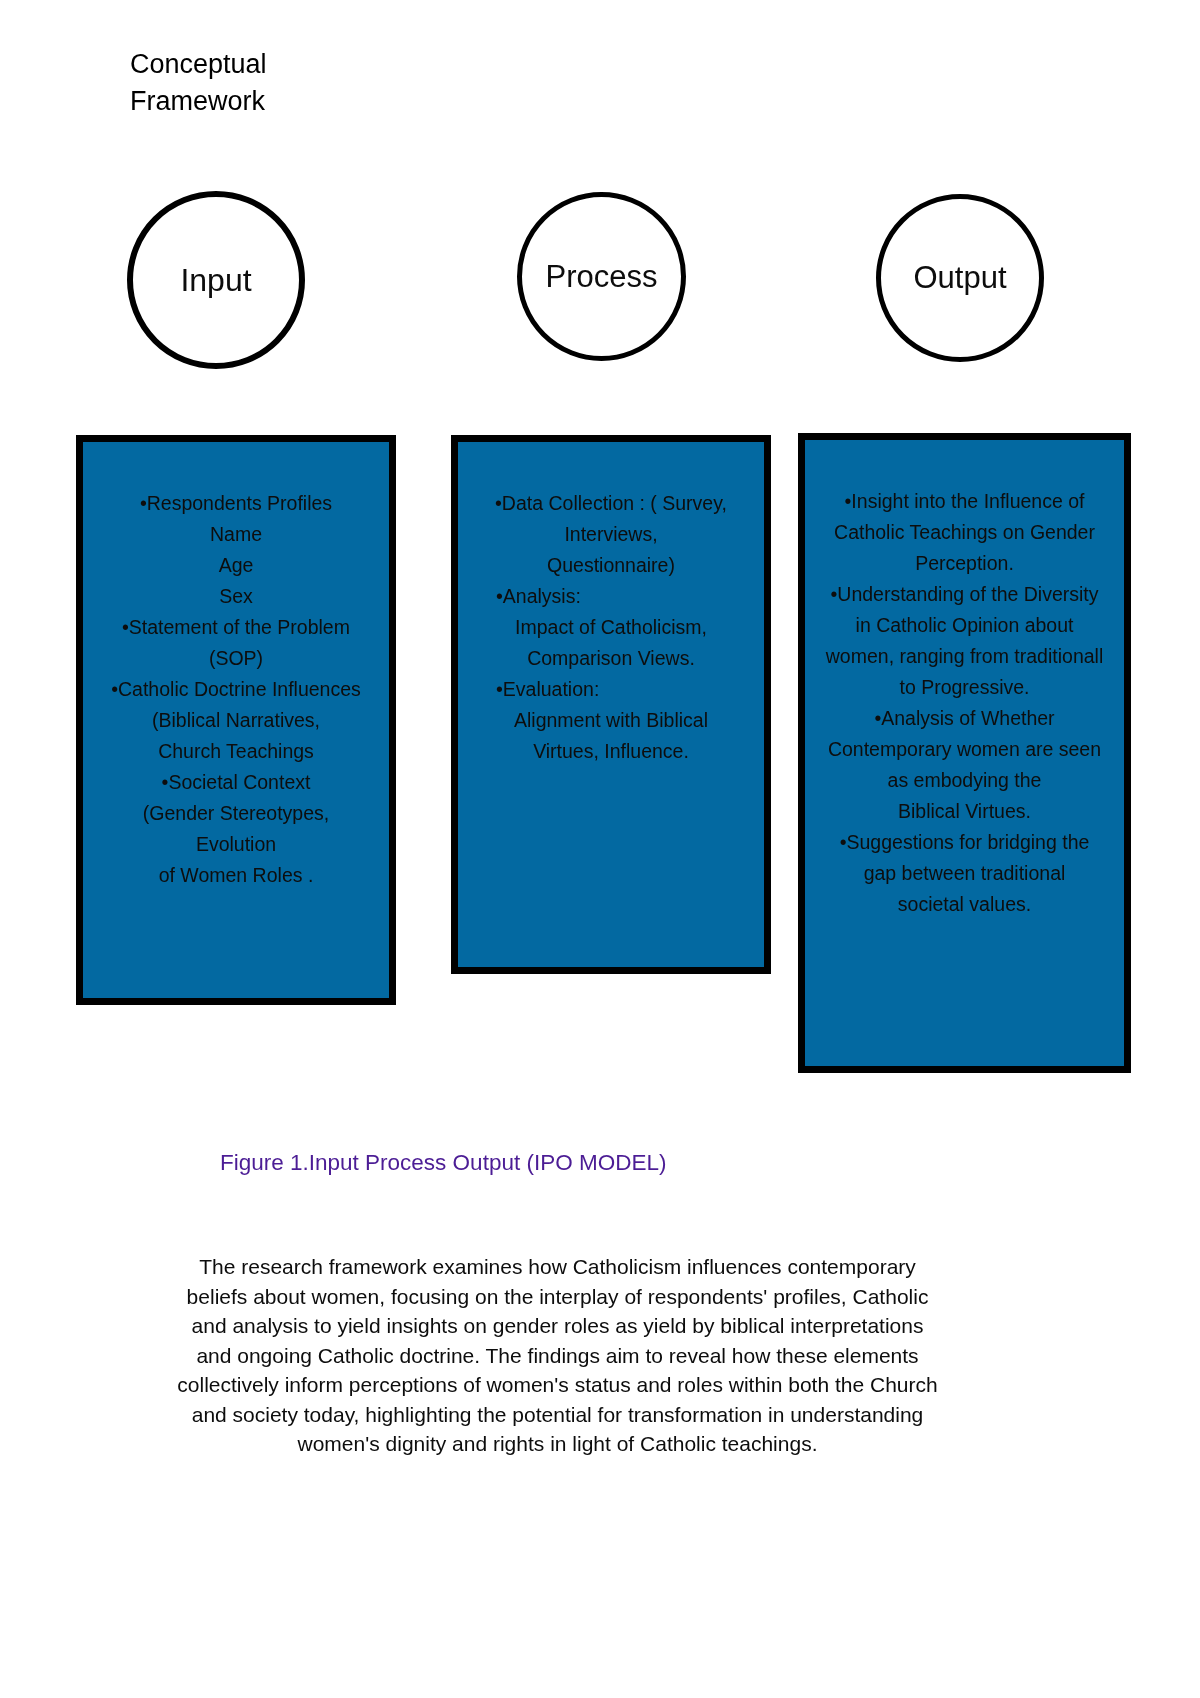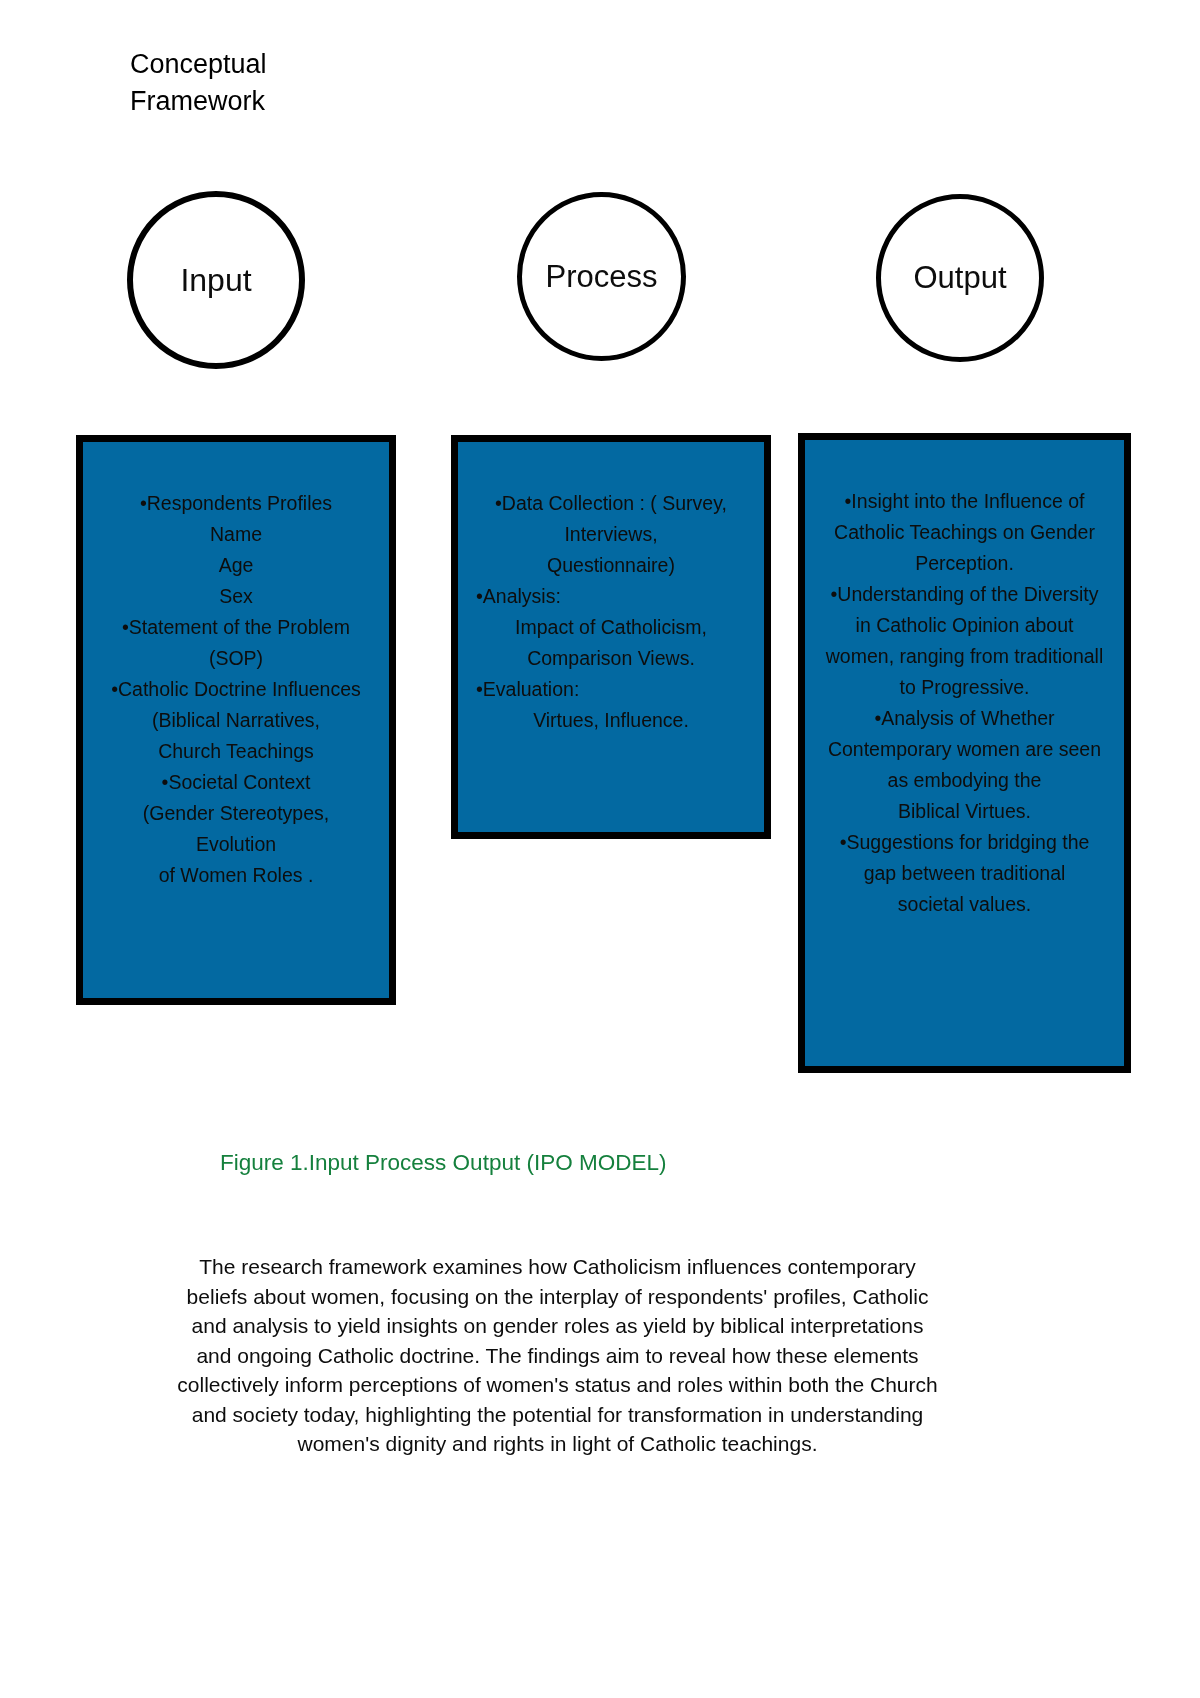--- a/index.html
+++ b/index.html
@@ -46,45 +46,45 @@
   .circle-process .circle-label { font-size: 31px; }
 
   .box {
     position: absolute;
     box-sizing: border-box;
     border: 7px solid #000000;
     background: #0369a1;
     margin-left: 36px;
   }
   .box-input   { left: 40px;  top: 435px; width: 320px; height: 570px; }
-  .box-process { left: 415px; top: 435px; width: 320px; height: 404px; }
+  .box-process { left: 415px; top: 435px; width: 320px; height: 539px; }
   .box-output  { left: 762px; top: 433px; width: 333px; height: 640px; }
 
   .box-text {
     position: absolute;
     left: 0;
     right: 0;
     top: 46px;
     font-size: 19.5px;
     line-height: 31px;
     text-align: center;
     color: #0d0d0d;
   }
   .box-text .line { white-space: nowrap; }
   .box-text .line.left {
     text-align: left;
-    padding-left: 18px;
+    padding-left: 38px;
   }
 
   .figure-caption {
     position: absolute;
     left: 220px;
     top: 1150px;
     font-size: 22.5px;
-    color: #15803d;
+    color: #4c1d95;
     white-space: nowrap;
   }
   .description {
     position: absolute;
     left: 0;
     top: 1252px;
     width: 1115px;
     font-size: 21px;
     line-height: 29.5px;
     text-align: center;
@@ -134,20 +134,21 @@
 
   <div class="box box-process">
     <div class="box-text">
         <div class="line">•Data Collection : ( Survey,</div>
         <div class="line">Interviews,</div>
         <div class="line">Questionnaire)</div>
         <div class="line left">•Analysis:</div>
         <div class="line">Impact of Catholicism,</div>
         <div class="line">Comparison Views.</div>
         <div class="line left">•Evaluation:</div>
+        <div class="line">Alignment with Biblical</div>
         <div class="line">Virtues, Influence.</div>
       </div>
   </div>
 
   <div class="box box-output">
     <div class="box-text">
         <div class="line">•Insight into the Influence of</div>
         <div class="line">Catholic Teachings on Gender</div>
         <div class="line">Perception.</div>
         <div class="line">•Understanding of the Diversity</div>

